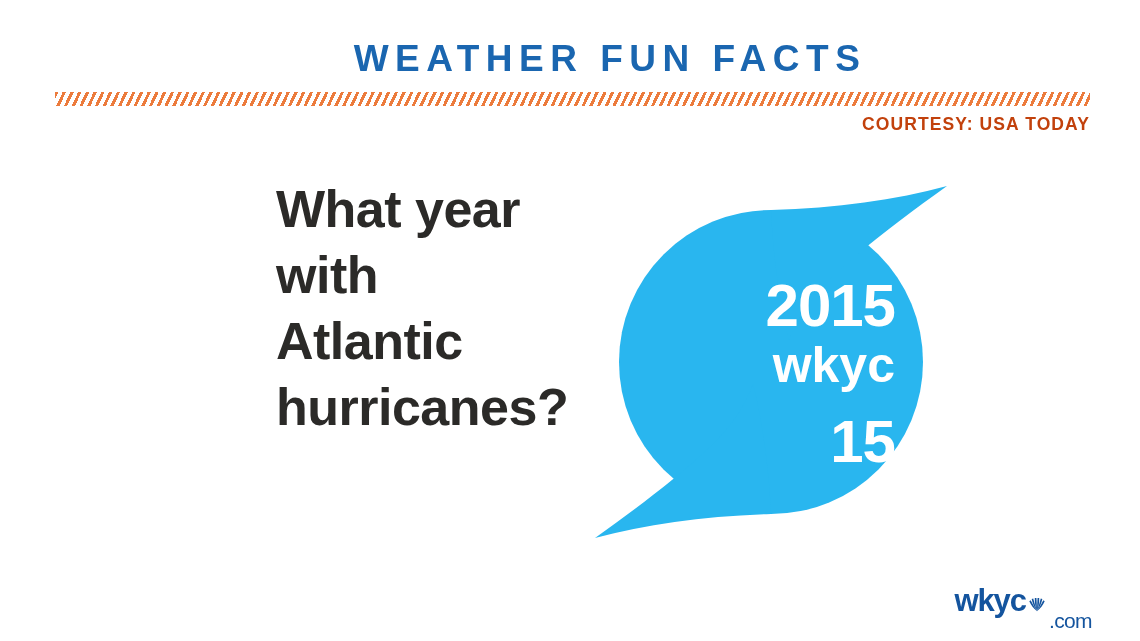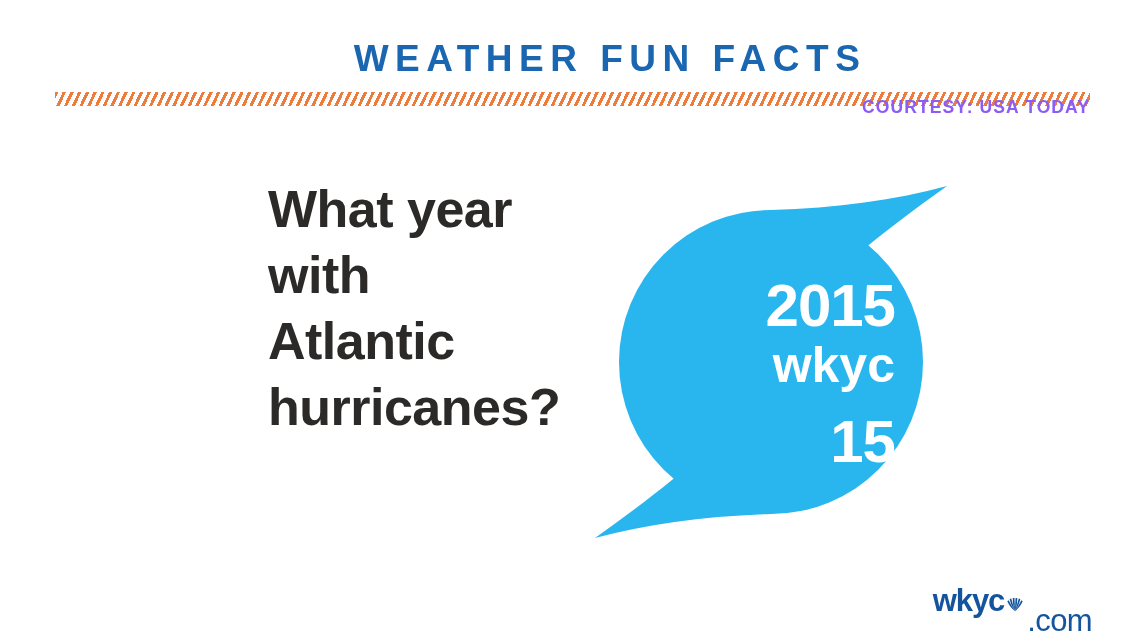--- a/index.html
+++ b/index.html
@@ -45,43 +45,44 @@
         #ec7b3c 0px,
         #ec7b3c 3px,
         #ffffff 3px,
         #ffffff 7px
     );
   }
 
   #courtesy-line {
     position: absolute;
     right: 50px;
-    top: 97px;
+    top: 114px;
     font-size: 17.5px;
     font-weight: bold;
     letter-spacing: 1.1px;
-    color: #8b5cf6;
+    color: #c2410c;
     white-space: nowrap;
   }
 
   
   #question-block {
     position: absolute;
     left: 268px;
     top: 176px;
     width: 330px;
     color: #2b2a28;
     font-size: 52px;
     font-weight: bold;
     line-height: 66px;
     letter-spacing: -0.5px;
   }
   #question-block .q-line {
     display: block;
     white-space: nowrap;
+    margin-left: 8px;
   }
 
   
   #hurricane-symbol {
     position: absolute;
     left: 575px;
     top: 150px;
     width: 400px;
     height: 420px;
   }
@@ -124,21 +125,21 @@
   #station-logo .logo-peacock {
     display: inline-block;
     width: 22px;
     height: 22px;
     margin: 0 1px 0 0;
     position: relative;
     top: 2px;
   }
   #station-logo .logo-peacock svg { display: block; width: 22px; height: 22px; }
   #station-logo .logo-dotcom {
-    font-size: 31px;
+    font-size: 21px;
     font-weight: normal;
     color: #14549e;
     letter-spacing: -0.6px;
     line-height: 1;
     margin-top: 40px;
   }
 </style>
 </head>
 <body>
 

